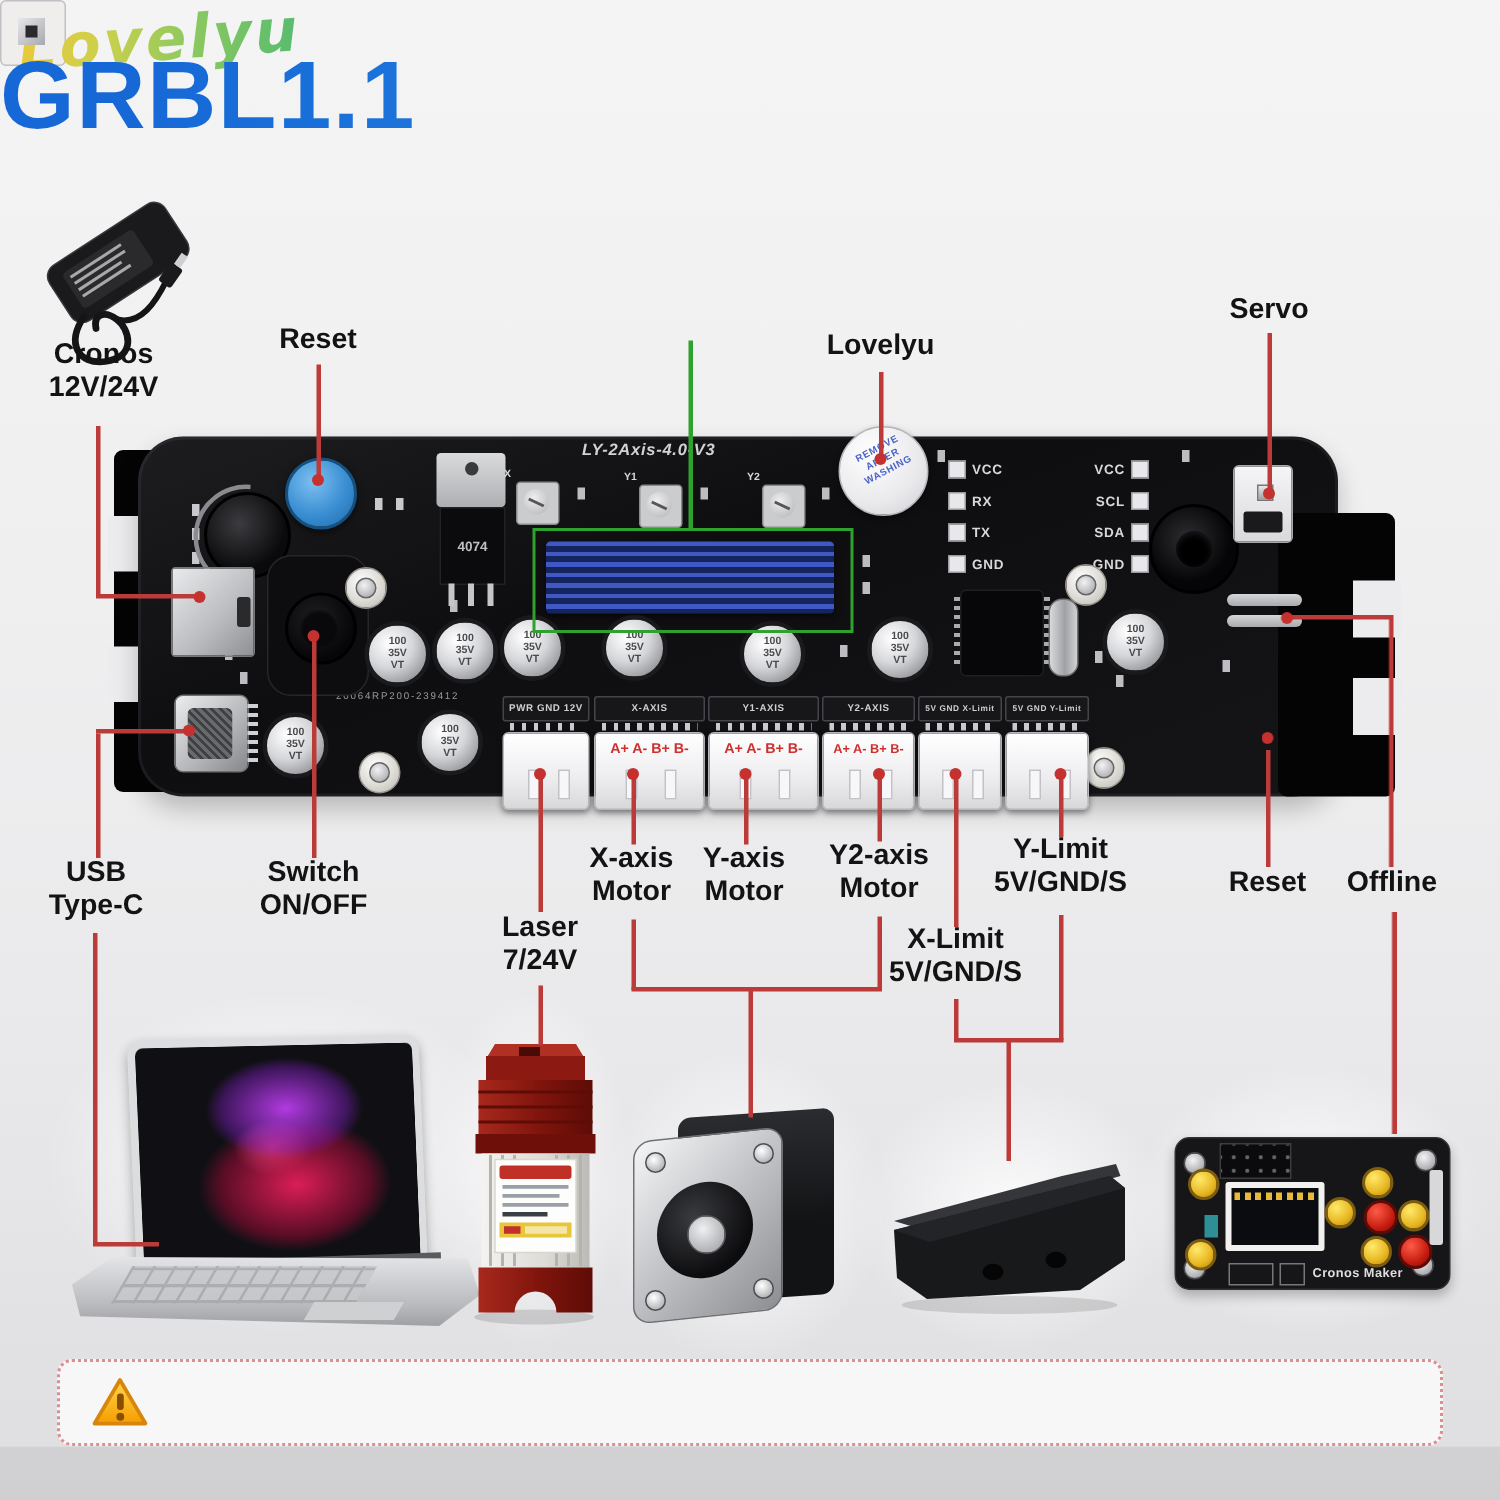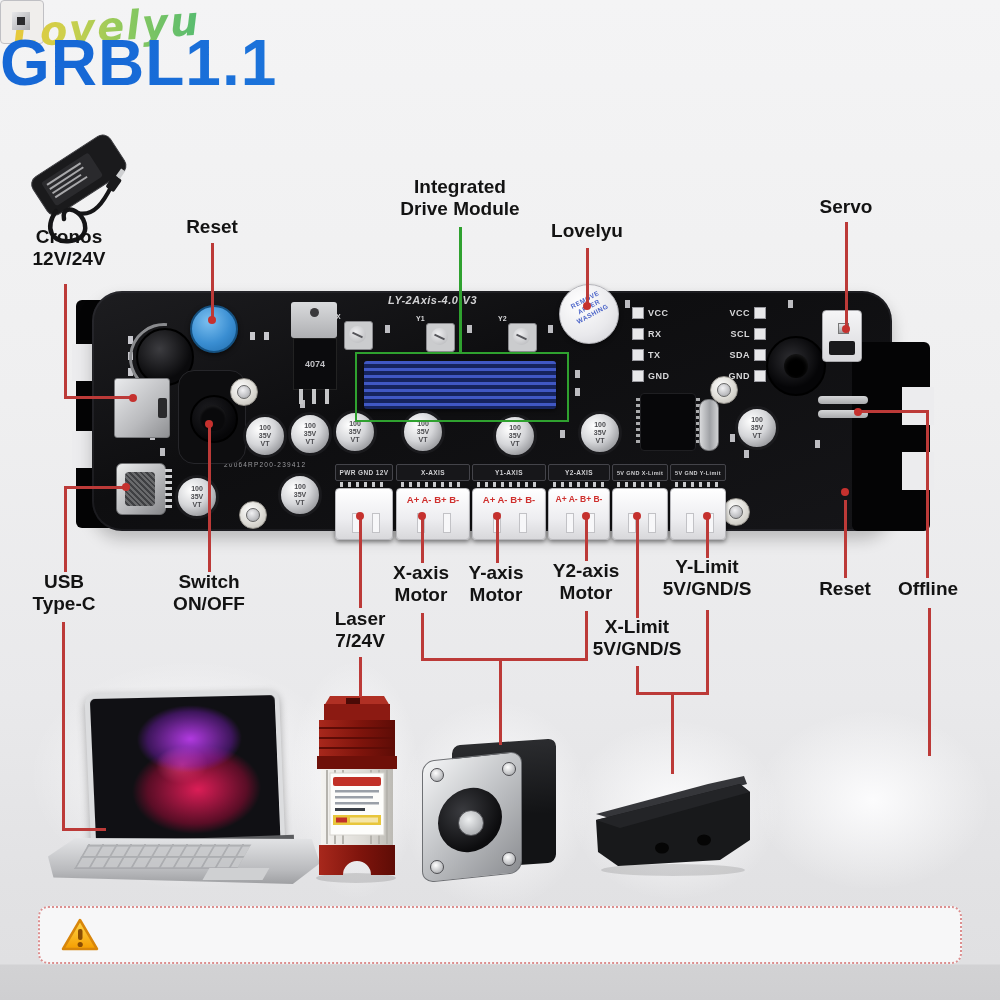--- a/index.html
+++ b/index.html
@@ -406,22 +406,20 @@
   <i class="ln" style="left:844px;top:500px;width:3px;height:78px"></i>
     <i class="dotr" style="left:841px;top:488px"></i>
   <i class="ln" style="left:857px;top:410px;width:72px;height:3px"></i>
     <i class="dotr" style="left:854px;top:408px"></i>
   <i class="ln" style="left:926px;top:412px;width:3px;height:166px"></i>
   <i class="ln" style="left:928px;top:608px;width:3px;height:148px"></i>
 
   <div class="lbl" style="left:14px;top:226px;width:110px">Cronos
 12V/24V</div>
   <div class="lbl" style="left:174px;top:216px;width:76px">Reset</div>
-  <div class="lbl" style="left:384px;top:176px;width:152px">Integrated
-Drive Module</div>
   <div class="lbl" style="left:548px;top:220px;width:78px">Lovelyu</div>
   <div class="lbl" style="left:807px;top:196px;width:78px">Servo</div>
   <div class="lbl" style="left:159px;top:571px;width:100px">Switch
 ON/OFF</div>
   <div class="lbl" style="left:17px;top:571px;width:94px">USB
 Type-C</div>
   <div class="lbl" style="left:317px;top:608px;width:86px">Laser
 7/24V</div>
   <div class="lbl" style="left:382px;top:562px;width:78px">X-axis
 Motor</div>
@@ -507,20 +505,42 @@
 
   <svg class="abs" style="left:588px;top:752px;z-index:2" width="170" height="125" viewBox="0 0 170 125">
     <ellipse cx="85" cy="118" rx="72" ry="6" fill="rgba(0,0,0,.12)"></ellipse>
     <path d="M8,62 L120,32 L156,24 L159,32 L28,68 Z" fill="#35363a"></path>
     <path d="M8,68 L152,32 L162,40 L162,88 L132,108 L30,114 L10,100 Z" fill="#18191b"></path>
     <path d="M8,68 L152,32 L162,40 L32,76 Z" fill="#232427"></path>
     <ellipse cx="74" cy="96" rx="7" ry="5.5" fill="#050505"></ellipse>
     <ellipse cx="116" cy="88" rx="7" ry="5.5" fill="#050505"></ellipse>
   </svg>
 
+  <div class="offctl">
+    <div class="opcb"></div>
+    <i class="oscrew" style="left:6px;top:10px"></i>
+      <i class="oscrew" style="left:160px;top:8px"></i>
+    <i class="oscrew" style="left:6px;top:80px"></i>
+      <i class="oscrew" style="left:158px;top:78px"></i>
+    <div class="ohdr"></div>
+    <div class="oled"></div>
+    <div class="oteal"></div>
+    <i class="ybtn" style="left:9px;top:21px"></i>
+    <i class="ybtn" style="left:7px;top:68px"></i>
+    <i class="ybtn" style="left:100px;top:40px"></i>
+    <i class="ybtn" style="left:125px;top:20px"></i>
+    <i class="ybtn" style="left:149px;top:42px"></i>
+    <i class="ybtn" style="left:124px;top:66px"></i>
+    <i class="rbtn" style="left:126px;top:42px"></i>
+    <i class="rbtn" style="left:149px;top:65px"></i>
+    <div class="obox1"></div>
+      <div class="obox2"></div>
+    <div class="oconn"></div>
+    <div class="obrand">Cronos Maker</div>
+  </div>
 
   <div class="banner">
     <svg width="40" height="36" viewBox="0 0 40 36">
       <defs>
         <linearGradient id="wgrad" x1="0" y1="0" x2="0" y2="1">
           <stop offset="0" stop-color="#ffd84d"></stop>
             <stop offset="1" stop-color="#f59d00"></stop>
         </linearGradient>
       </defs>
       <path d="M20 3 L37 32 L3 32 Z" fill="url(#wgrad)" stroke="#d8860b" stroke-width="2.5" stroke-linejoin="round"></path>

